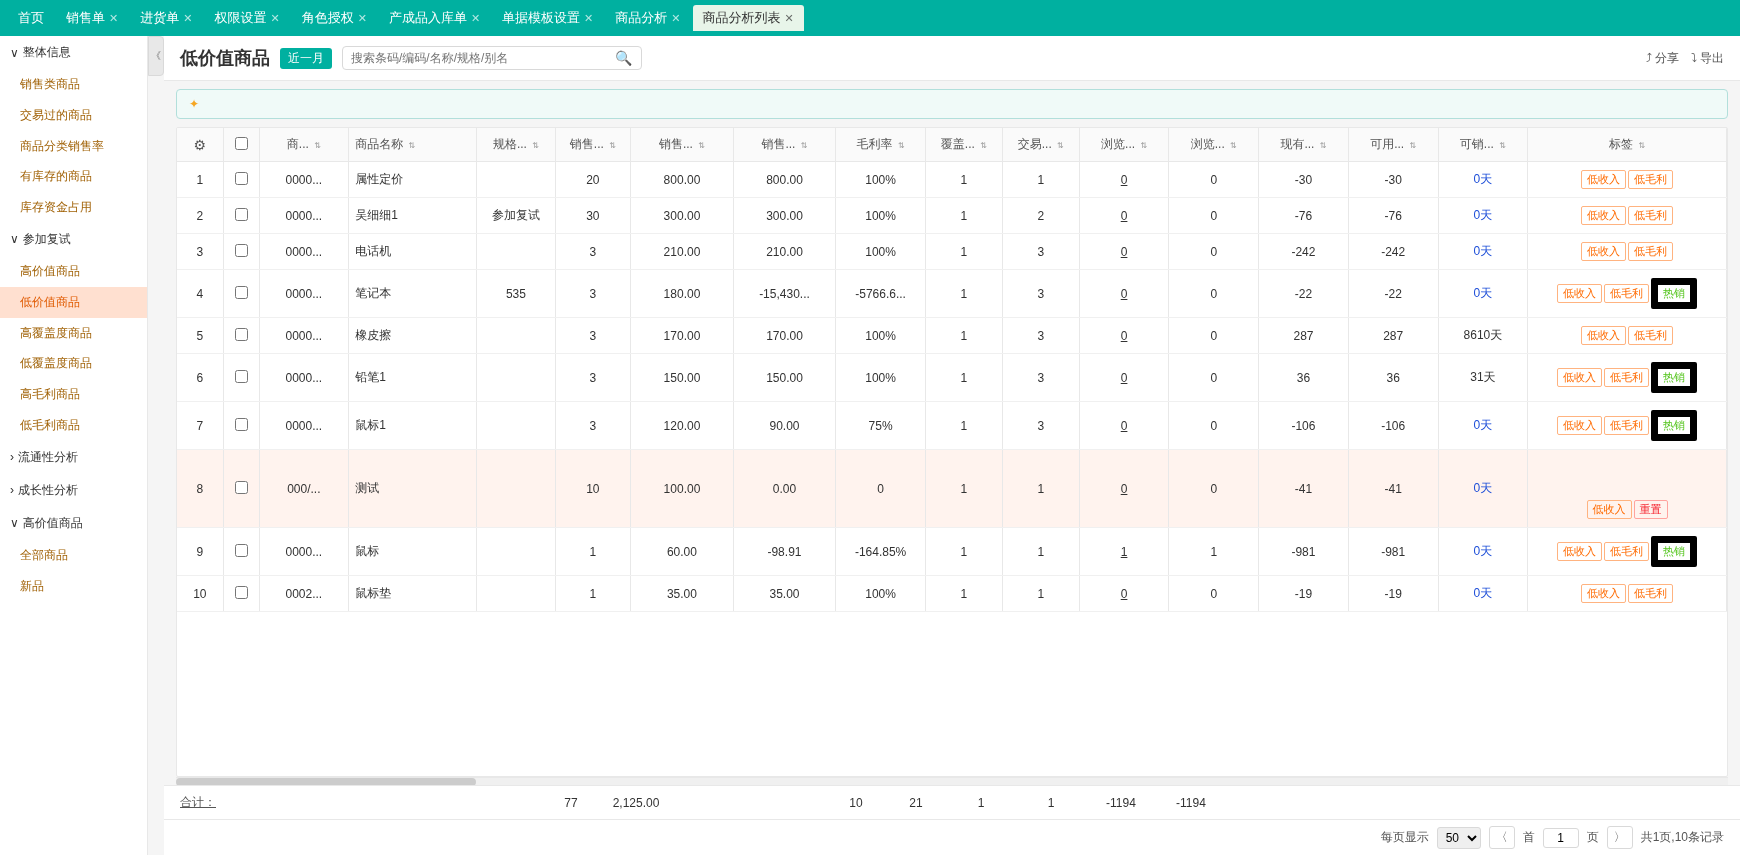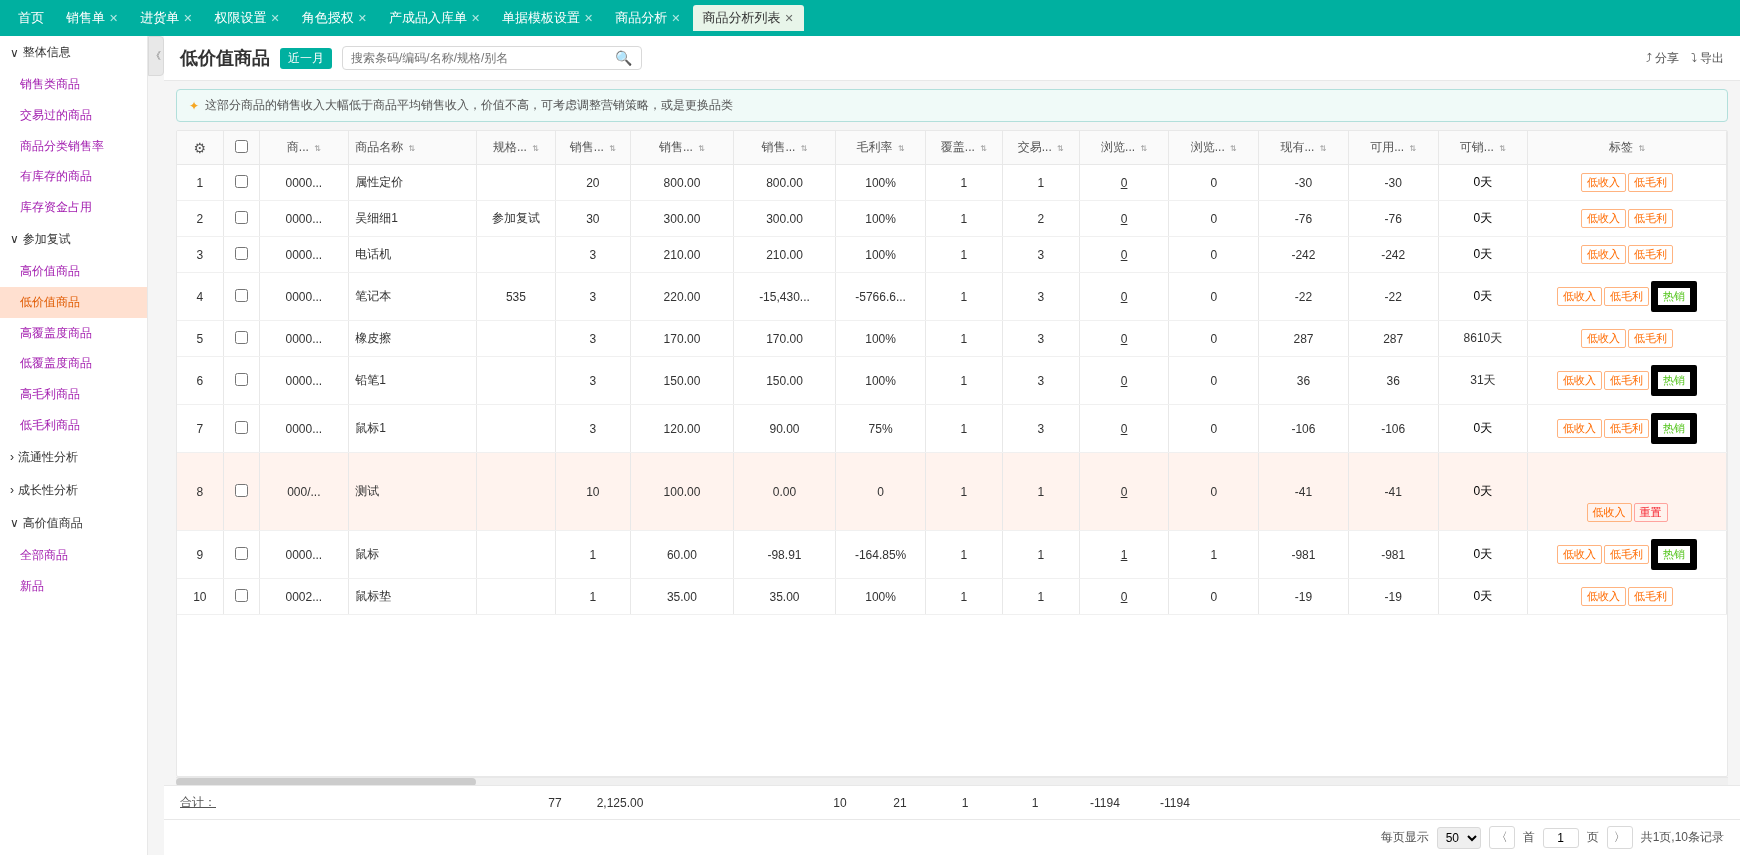--- a/index.html
+++ b/index.html
@@ -48,21 +48,21 @@
       padding: 8px 10px;
       font-size: 12px;
       color: #333;
       font-weight: 500;
       cursor: pointer;
       gap: 4px;
     }
     .sidebar-item {
       padding: 7px 10px 7px 20px;
       font-size: 12px;
-      color: #a21caf;
+      color: #a16207;
       cursor: pointer;
       line-height: 1.4;
     }
     .sidebar-item.active { background: #ffe0d0; color: #e05a00; font-weight: 500; }
     
     
     .content {
       flex: 1;
       display: flex;
       flex-direction: column;
@@ -185,33 +185,33 @@
       display: inline-block;
       padding: 1px 5px;
       border-radius: 2px;
       font-size: 11px;
       margin: 1px 1px;
     }
     .tag-orange { color: #ff6a00; border: 1px solid #ffb380; }
     .tag-red { color: #f5222d; border: 1px solid #ffa39e; margin-top: 43px; }
     .tag-green { color: #52c41a; border: 7px solid #000000; }
     
-    .days-orange { color: #000000; font-size: 12px; }
+    .days-orange { color: #1d4ed8; font-size: 12px; }
     .underline-link { text-decoration: underline; color: #333; cursor: pointer; }
     
     
     .table-footer {
       background: #fff;
       border-top: 1px solid #e8e8e8;
       padding: 8px 16px;
       display: flex;
       align-items: center;
       font-size: 12px;
     }
-    .total-label { color: #555; font-weight: 500; margin-right: 20px; text-decoration: underline; }
+    .total-label { color: #555; font-weight: 500; margin-right: 36px; text-decoration: underline; }
     
     
     .pagination-bar {
       background: #fff;
       border-top: 1px solid #e8e8e8;
       padding: 6px 16px;
       display: flex;
       align-items: center;
       justify-content: flex-end;
       gap: 8px;
@@ -366,21 +366,20 @@
         </div>
         <div class="action-btn">
           <span>⤵</span>
           <span>导出</span>
         </div>
       </div>
     </div>
 
     <div class="info-banner">
       <span class="info-icon">✦</span>
-      <span>这部分商品的销售收入大幅低于商品平均销售收入，价值不高，可考虑调整营销策略，或是更换品类</span>
     </div>
 
     <div class="table-container">
       <table>
         <thead>
           <tr>
             <th class="col-num"><span class="settings-icon">⚙</span></th>
             <th class="col-check"><input type="checkbox" style=""></th>
             <th class="col-code">商... <span class="sort-icons">⇅</span></th>
             <th class="col-name">商品名称 <span class="sort-icons">⇅</span></th>
@@ -457,21 +456,21 @@
       <td><span class="days-orange">0天</span></td>
       <td><span class="tag tag-orange">低收入</span><span class="tag tag-orange">低毛利</span></td>
     </tr>
             <tr>
       <td>4</td>
       <td><input type="checkbox" style=""></td>
       <td>0000...</td>
       <td class="left-align">笔记本</td>
       <td>535</td>
       <td>3</td>
-      <td>220.00</td>
+      <td>180.00</td>
       <td>-15,430...</td>
       <td>-5766.6...</td>
       <td>1</td>
       <td>3</td>
       <td><span class="underline-link">0</span></td>
       <td>0</td>
       <td>-22</td>
       <td>-22</td>
       <td><span class="days-orange">0天</span></td>
       <td><span class="tag tag-orange">低收入</span><span class="tag tag-orange">低毛利</span><span class="tag tag-green">热销</span></td>

